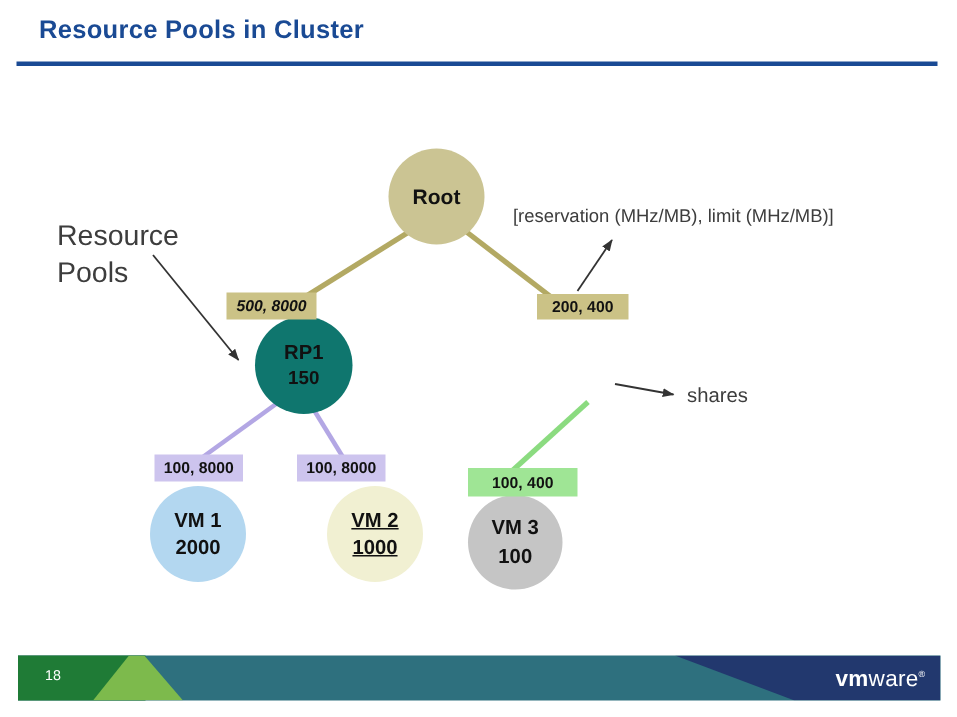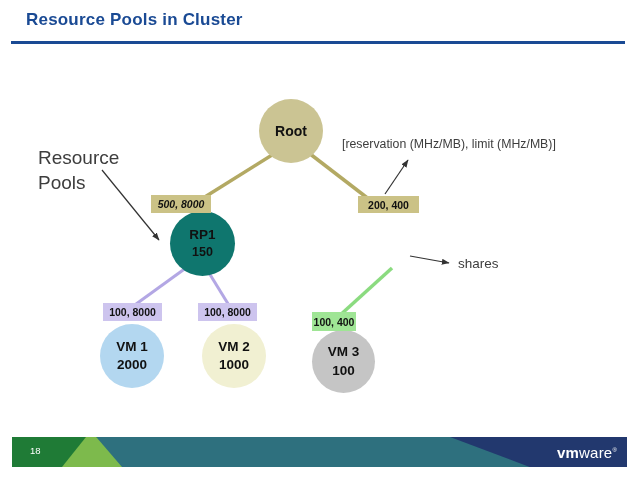--- a/index.html
+++ b/index.html
@@ -51,38 +51,38 @@
     text-align: center;
   }
   .node .n-label { font-weight: bold; font-size: 13.5px; line-height: 1.35; }
   .node .n-value { font-weight: bold; font-size: 12.5px; line-height: 1.35; }
 
   .node-root { left: 259px; top: 99px;  width: 64px; height: 64px; background: #cbc493; }
   .node-root .n-label { font-size: 14px; }
   .node-rp1  { left: 170px; top: 211px; width: 65px; height: 65px; background: #0f766e; }
   .node-rp2  { left: 362px; top: 214px; width: 65px; height: 65px; background: #a6e19e; }
   .node-vm1  { left: 100px; top: 324px; width: 64px; height: 64px; background: #b3d7f0; }
-  .node-vm2  { left: 202px; top: 324px; width: 64px; height: 64px; background: #f1f0d2; }
+  .node-vm2  { left: 218px; top: 324px; width: 64px; height: 64px; background: #f1f0d2; text-decoration: underline; }
   .node-vm3  { left: 312px; top: 330px; width: 63px; height: 63px; background: #c5c5c5; }
 
   .badge {
     position: absolute;
     z-index: 3;
     display: flex;
     align-items: center;
     justify-content: center;
     font-size: 10.5px;
     font-weight: bold;
     color: #111111;
   }
   .badge-rp1 { left: 151px; top: 195px; width: 60px; height: 18px; background: #cbc286; font-style: italic; }
   .badge-rp2 { left: 358px; top: 196px; width: 61px; height: 17px; background: #cbc286; }
   .badge-vm1 { left: 103px; top: 303px; width: 59px; height: 18px; background: #cdc4ee; }
   .badge-vm2 { left: 198px; top: 303px; width: 59px; height: 18px; background: #cdc4ee; }
-  .badge-vm3 { left: 312px; top: 312px; width: 44px; height: 19px; background: #9fe595; }
+  .badge-vm3 { left: 312px; top: 312px; width: 73px; height: 19px; background: #9fe595; }
 
   .ann {
     position: absolute;
     z-index: 4;
     color: #3d3d3d;
   }
   .ann-resource-pools { left: 38px; top: 146px; width: 82px; font-size: 19px; line-height: 1.3; }
   .ann-reservation   { left: 342px; top: 137px; font-size: 12.3px; text-align: right; }
   .ann-shares        { left: 458px; top: 256px; font-size: 13.5px; }
 

